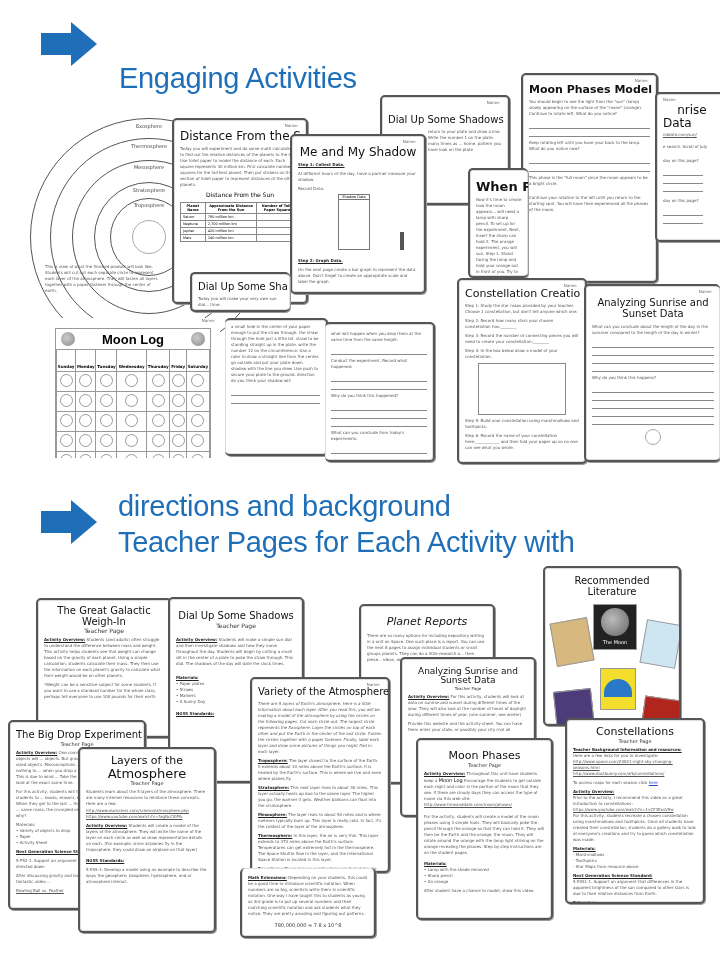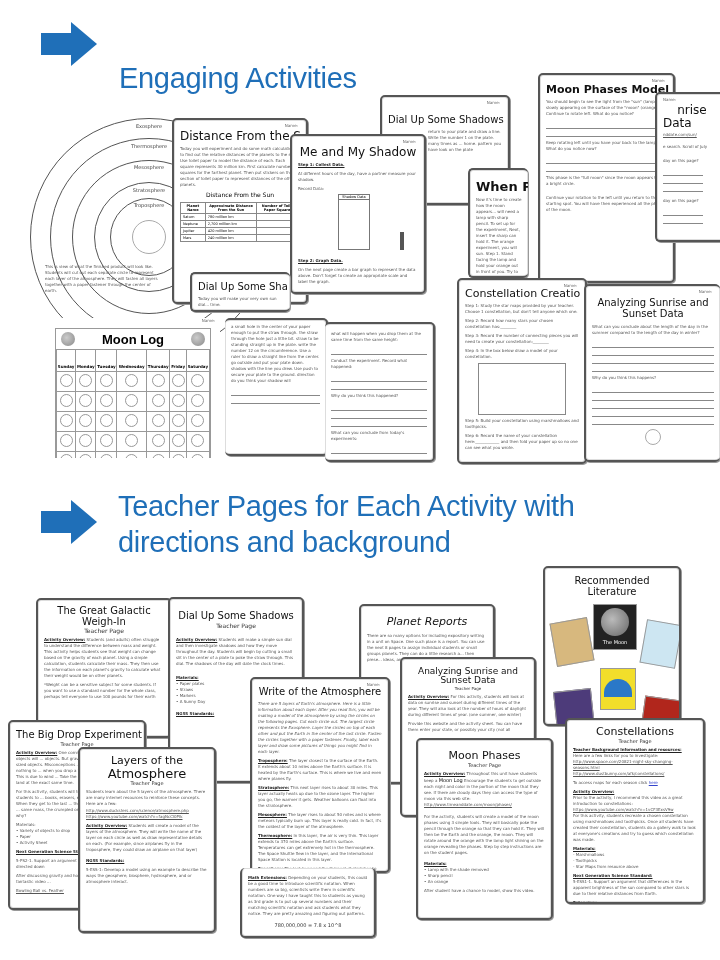--- a/index.html
+++ b/index.html
@@ -114,21 +114,21 @@
   <div class="ptext">At different hours of the day, have a partner measure your shadow.</div>
   <div class="ptext">Record Data:</div>
   <div style="margin:2px 0 0 40px; width:32px; height:56px; border:1px solid #777;">
     <div style="font-size:3.5px; text-align:center; border-bottom:1px solid #777;">Shadow Data</div>
   </div>
   <div style="position:absolute; left:108px; top:96px; width:4px; height:18px; background:#555;"></div>
   <div class="ptext" style="margin-top:8px;"><b>Step 2: Graph Data.</b></div>
   <div class="ptext">On the next page create a bar graph to represent the data above. Don't forget to create an appropriate scale and label the graph.</div>
 </div>
 
-<div class="page" style="left:538px; top:73px; width:137px; height:210px;">
+<div class="page" style="left:521px; top:73px; width:137px; height:210px;">
   <div class="name">Name:</div>
   <div class="ptitle" style="font-size:11px; font-weight:bold; margin-top:5px;">Moon Phases Model</div>
   <div class="ptext">You should begin to see the light from the "sun" (lamp) slowly appearing on the surface of the "moon" (orange). Continue to rotate left. What do you notice?</div>
   <div class="lines">
       <div></div>
       <div></div>
     </div>
   <div class="ptext">Keep rotating left until you have your back to the lamp. What do you notice now?</div>
   <div class="lines">
       <div></div>
@@ -298,22 +298,22 @@
       <div></div>
     </div>
   <div style="width:16px; height:16px; border:1px solid #aaa; border-radius:50%; margin:4px auto;"></div>
 </div>
 
 <div class="arrow" style="left:41px; top:500px;">
   <div class="shaft"></div>
     <div class="head"></div>
 </div>
 <div class="heading" style="left:118px; top:488px;">
+  <div>directions and background</div>
   <div>Teacher Pages for Each Activity with</div>
-  <div>directions and background</div>
 </div>
 
 <div class="page" style="left:543px; top:566px; width:138px; height:160px;">
   <div class="ptitle" style="font-size:10px; margin-top:4px;">Recommended</div>
   <div class="ptitle" style="font-size:10px;">Literature</div>
   <div class="book" style="left:48px; top:36px; width:44px; height:46px; background:#222;">
     <div style="width:28px; height:28px; margin:3px auto; border-radius:50%; background:radial-gradient(circle at 40% 40%, #bbb, #666);"></div>
     <div style="color:#fff; font-size:5px; text-align:center;">The Moon</div>
   </div>
   <div class="book" style="left:8px; top:52px; width:38px; height:44px; background:#d7b87e; transform:rotate(-10deg);"></div>
@@ -343,21 +343,21 @@
   <div class="ptext" style="margin-left:80px;">ata in graphical es in length and onal appearance</div>
 </div>
 
 <div class="page" style="left:359px; top:604px; width:136px; height:180px;">
   <div class="ptitle" style="font-size:11px; margin-top:6px;font-style:italic;">Planet Reports</div>
   <div class="ptext" style="margin-top:5px;">There are so many options for including expository writing in a unit on Space. One such place is a report. You can use the next 8 pages to assign individual students or small groups planets. They can do a little research a... then prese... ideas, and</div>
 </div>
 
 <div class="page" style="left:250px; top:677px; width:140px; height:196px;">
   <div class="name">Name:</div>
-  <div class="ptitle" style="font-size:10px; margin-top:4px;">Write of the Atmosphere</div>
+  <div class="ptitle" style="font-size:10px; margin-top:4px;">Variety of the Atmosphere</div>
   <div class="ptext" style="font-style:italic;">There are 5 layers of Earth's atmosphere. Here is a little information about each layer. After you read this, you will be making a model of the atmosphere by using the circles on the following pages. Cut each circle out. The largest circle represents the Exosphere. Layer the circles on top of each other and put the Earth in the center of the last circle. Fasten the circles together with a paper fastener. Finally, label each layer and draw some pictures of things you might find in each layer.</div>
   <div class="ptext"><b>Troposphere:</b> <span>The layer closest to the surface of the Earth. It extends about 10 miles above the Earth's surface. It is heated by the Earth's surface. This is where we live and even where planes fly.</span></div>
   <div class="ptext"><b>Stratosphere:</b> <span>This next layer rises to about 30 miles. This layer actually heats up due to the ozone layer. The higher you go, the warmer it gets. Weather balloons can float into the stratosphere.</span></div>
   <div class="ptext"><b>Mesosphere:</b> <span>The layer rises to about 50 miles and is where meteors typically burn up. This layer is really cold. In fact, it's the coldest of the layer of the atmosphere.</span></div>
   <div class="ptext"><b>Thermosphere:</b> <span>In this layer, the air is very thin. This layer extends to 370 miles above the Earth's surface. Temperatures can get extremely hot in the thermosphere. The Space Shuttle flew in the layer, and the International Space Station is located in this layer.</span></div>
   <div class="ptext"><b>Exosphere:</b> <span>The last layer and the thinnest. It stretches to 6,000 miles above the Earth's surface. The top of this layer is considered true space.</span></div>
 </div>
 
 <div class="page" style="left:240px; top:868px; width:136px; height:70px; border-top:none;">
   <div class="ptext"><b>Math Extensions:</b> <span>Depending on your students, this could be a good time to introduce scientific notation. When numbers are so big, scientists write them in scientific notation. One way I have taught this to students as young as 3rd grade is to put up several numbers and their matching scientific notation and ask students what they notice. They are pretty amazing and figuring out patterns.</span></div>

